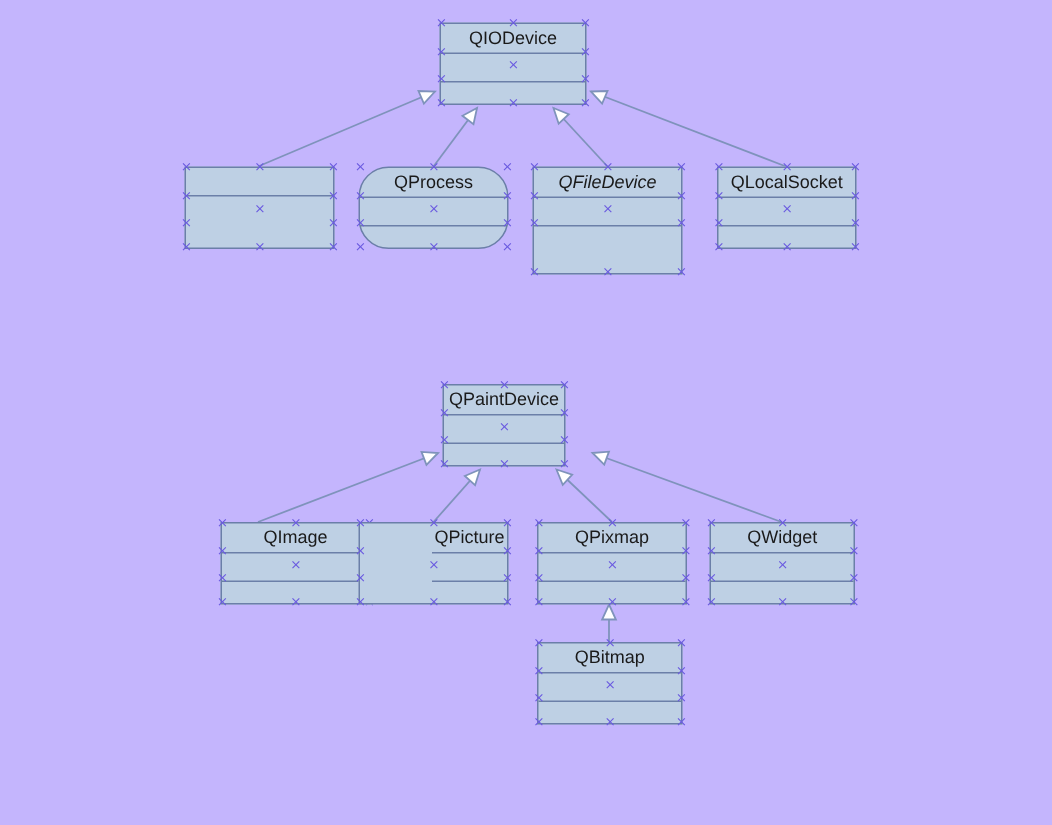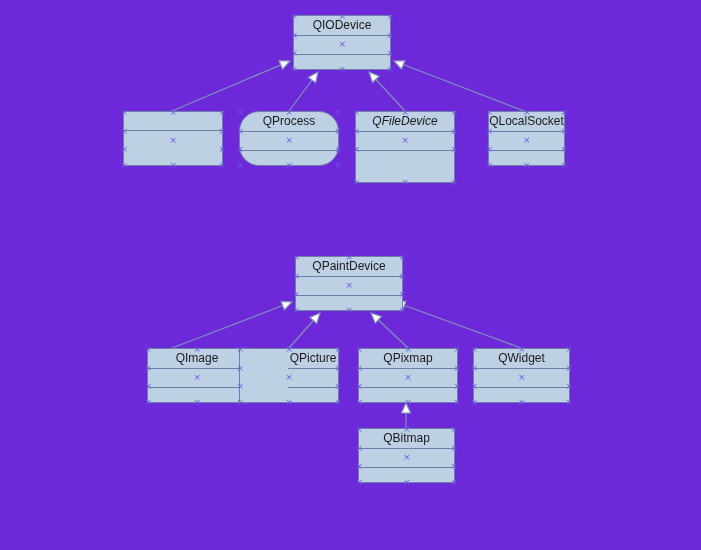--- a/index.html
+++ b/index.html
@@ -10,21 +10,21 @@
     width: 701px;
     height: 550px;
     background: #ffffff;
     font-family: "Liberation Sans", sans-serif;
     overflow: hidden;
   }
   #canvas {
     position: relative;
     width: 701px;
     height: 550px;
-    background: #6d28d9;
+    background: #c4b5fd;
   }
   #edges {
     position: absolute;
     left: 0;
     top: 0;
     width: 701px;
     height: 550px;
     pointer-events: none;
   }
   .uml-class {
@@ -166,37 +166,37 @@
         <span class="handle h-tr"></span>
         <span class="handle h-ml"></span>
         <span class="handle h-mr"></span>
         <span class="handle h-l2"></span>
         <span class="handle h-r2"></span>
         <span class="handle h-bl"></span>
         <span class="handle h-bc"></span>
         <span class="handle h-br"></span>
         <span class="handle h-ctr"></span>
       </div>
-      <div class="uml-class" style="left: 488px; top: 111px; width: 77px; height: 55px;">
+      <div class="uml-class" style="left: 478px; top: 111px; width: 93px; height: 55px;">
         <div class="uml-name">QLocalSocket</div>
         <div class="uml-attrs"></div>
         <div class="uml-ops"></div>
         <span class="handle h-tl"></span>
         <span class="handle h-tc"></span>
         <span class="handle h-tr"></span>
         <span class="handle h-ml"></span>
         <span class="handle h-mr"></span>
         <span class="handle h-l2"></span>
         <span class="handle h-r2"></span>
         <span class="handle h-bl"></span>
         <span class="handle h-bc"></span>
         <span class="handle h-br"></span>
         <span class="handle h-ctr"></span>
       </div>
-      <div class="uml-class" style="left: 295px; top: 256px; width: 108px; height: 55px;">
+      <div class="uml-class" style="left: 295px; top: 256px; width: 82px; height: 55px;">
         <div class="uml-name">QPaintDevice</div>
         <div class="uml-attrs"></div>
         <div class="uml-ops"></div>
         <span class="handle h-tl"></span>
         <span class="handle h-tc"></span>
         <span class="handle h-tr"></span>
         <span class="handle h-ml"></span>
         <span class="handle h-mr"></span>
         <span class="handle h-l2"></span>
         <span class="handle h-r2"></span>

